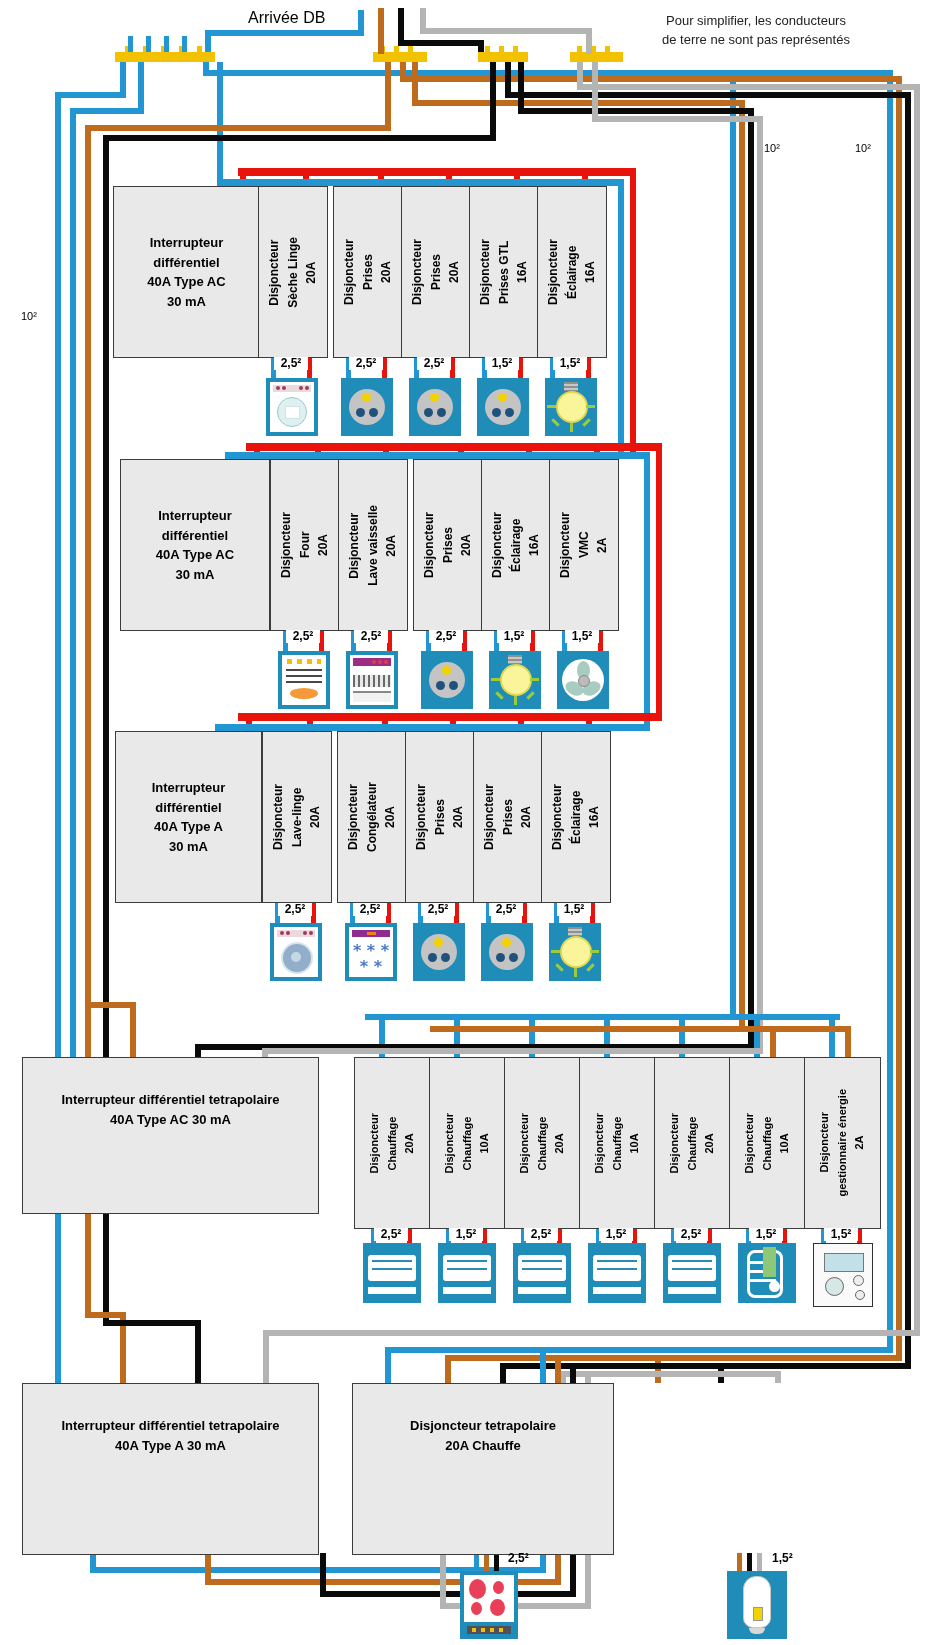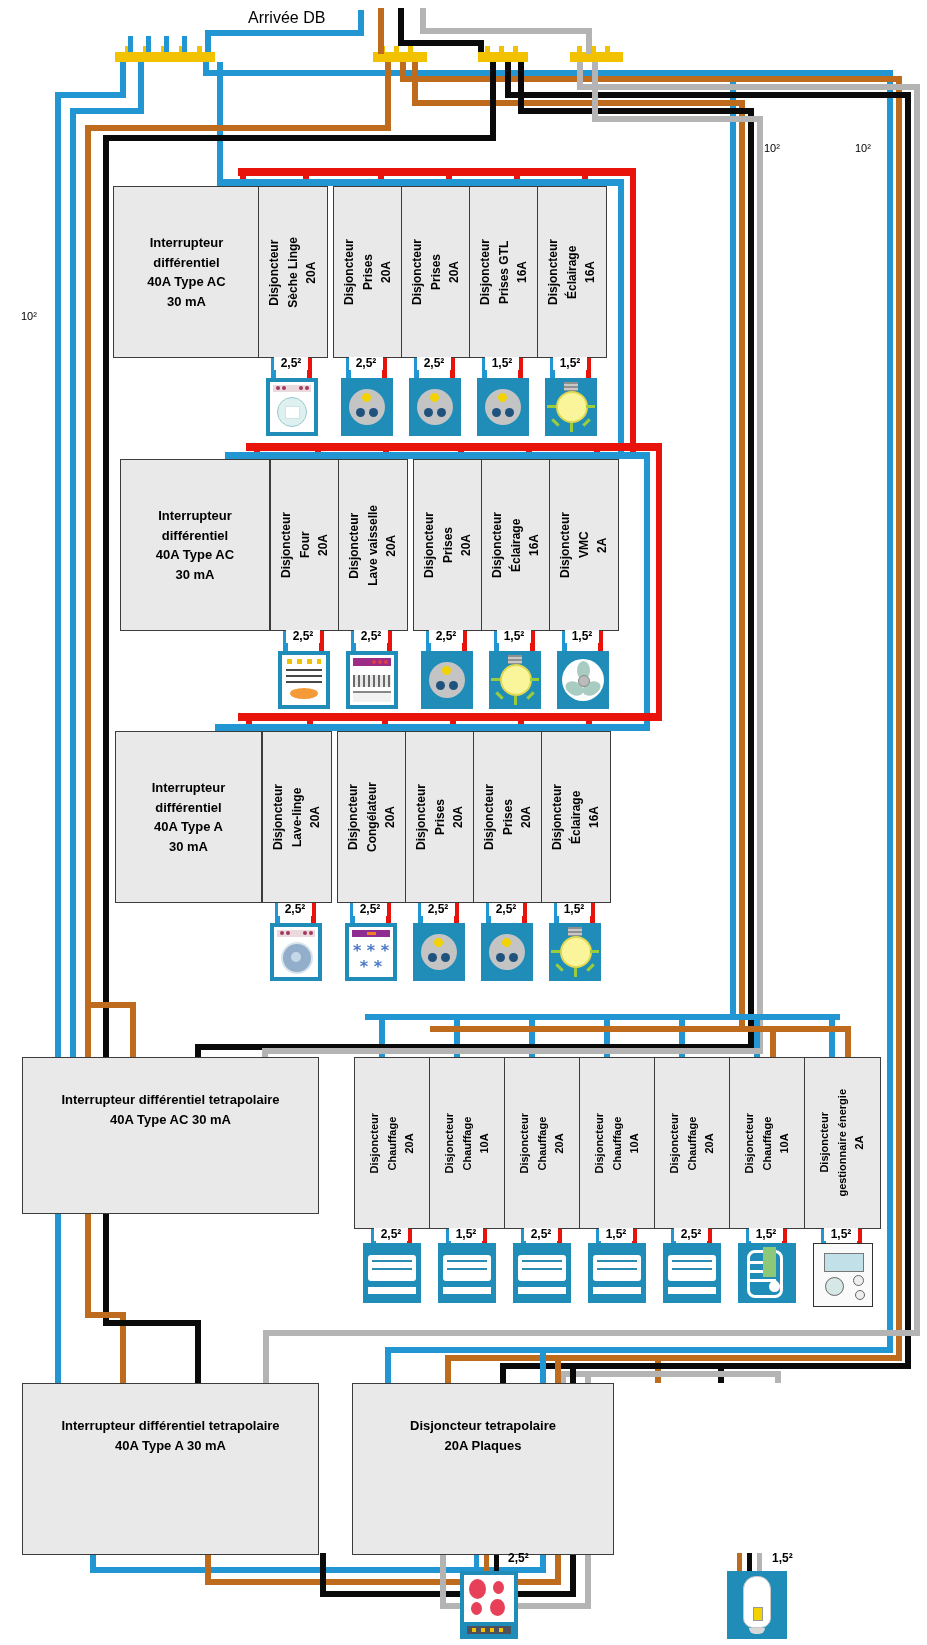--- a/index.html
+++ b/index.html
@@ -287,20 +287,22 @@
       <div class="wire" style="left: 585px; top: 1377px; width: 6px; height: 232px; background: rgb(180, 180, 180);"></div>
       <div class="wire" style="left: 474px; top: 1553px; width: 5px; height: 18px; background: rgb(33, 150, 211);"></div>
       <div class="wire" style="left: 484px; top: 1553px; width: 5px; height: 18px; background: rgb(191, 107, 30);"></div>
       <div class="wire" style="left: 494px; top: 1553px; width: 5px; height: 18px; background: rgb(10, 10, 10);"></div>
       <div class="wire" style="left: 737px; top: 1553px; width: 5px; height: 18px; background: rgb(191, 107, 30);"></div>
       <div class="wire" style="left: 747px; top: 1553px; width: 5px; height: 18px; background: rgb(10, 10, 10);"></div>
       <div class="wire" style="left: 757px; top: 1553px; width: 5px; height: 18px; background: rgb(180, 180, 180);"></div>
     </div>
 
   <div class="toplabel">Arrivée DB</div>
+  <div class="note">Pour simplifier, les conducteurs
+de terre ne sont pas représentés</div>
   <div class="gauge" style="left:20px;top:310px">10²</div>
   <div class="gauge" style="left:763px;top:142px">10²</div>
   <div class="gauge" style="left:854px;top:142px">10²</div>
 
   <div class="bigbox" style="left:113px;top:186px;width:145px;height:170px">
       <span class="pre">Interrupteur
 différentiel
 40A Type AC
 30 mA</span>
     </div>
@@ -605,21 +607,21 @@
       <i class="mb1"></i>
       <i class="mb2"></i>
     </div>
 
   <div class="bigbox up" style="left:22px;top:1383px;width:295px;height:170px">
       <span class="pre">Interrupteur différentiel tetrapolaire
 40A Type A 30 mA</span>
     </div>
   <div class="bigbox up" style="left:352px;top:1383px;width:260px;height:170px">
       <span class="pre">Disjoncteur tetrapolaire
-20A Plaques</span>
+20A Chauffe</span>
     </div>
   <div class="sec free" style="left:508px;top:1552px">2,5²</div>
   <div class="sec free" style="left:772px;top:1552px">1,5²</div>
   <div class="icon" style="left:460px;top:1571px;width:58px;height:68px">
       <i class="cpnl"></i>
       <i class="cb cb1"></i>
       <i class="cb cb2"></i>
       <i class="cb cb3"></i>
       <i class="cb cb4"></i>
       <i class="cstrip"></i>

